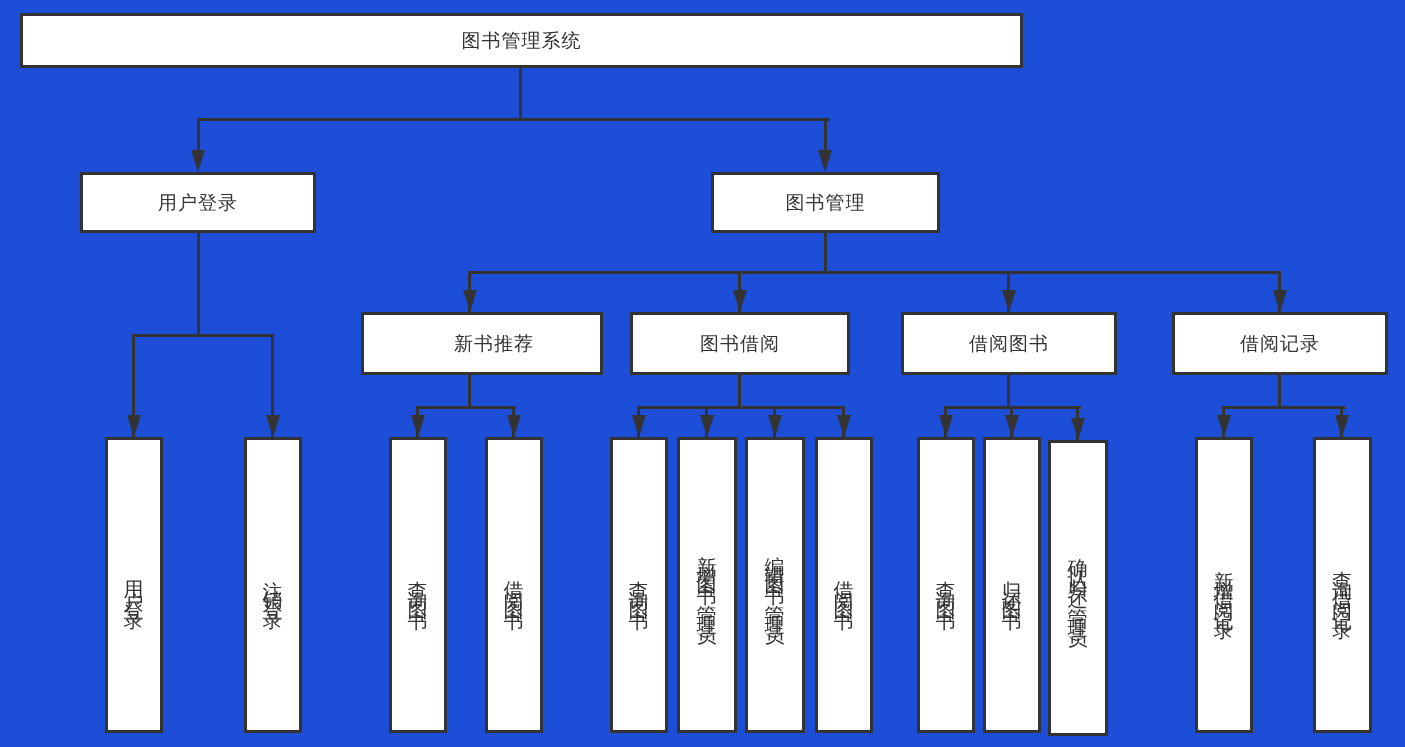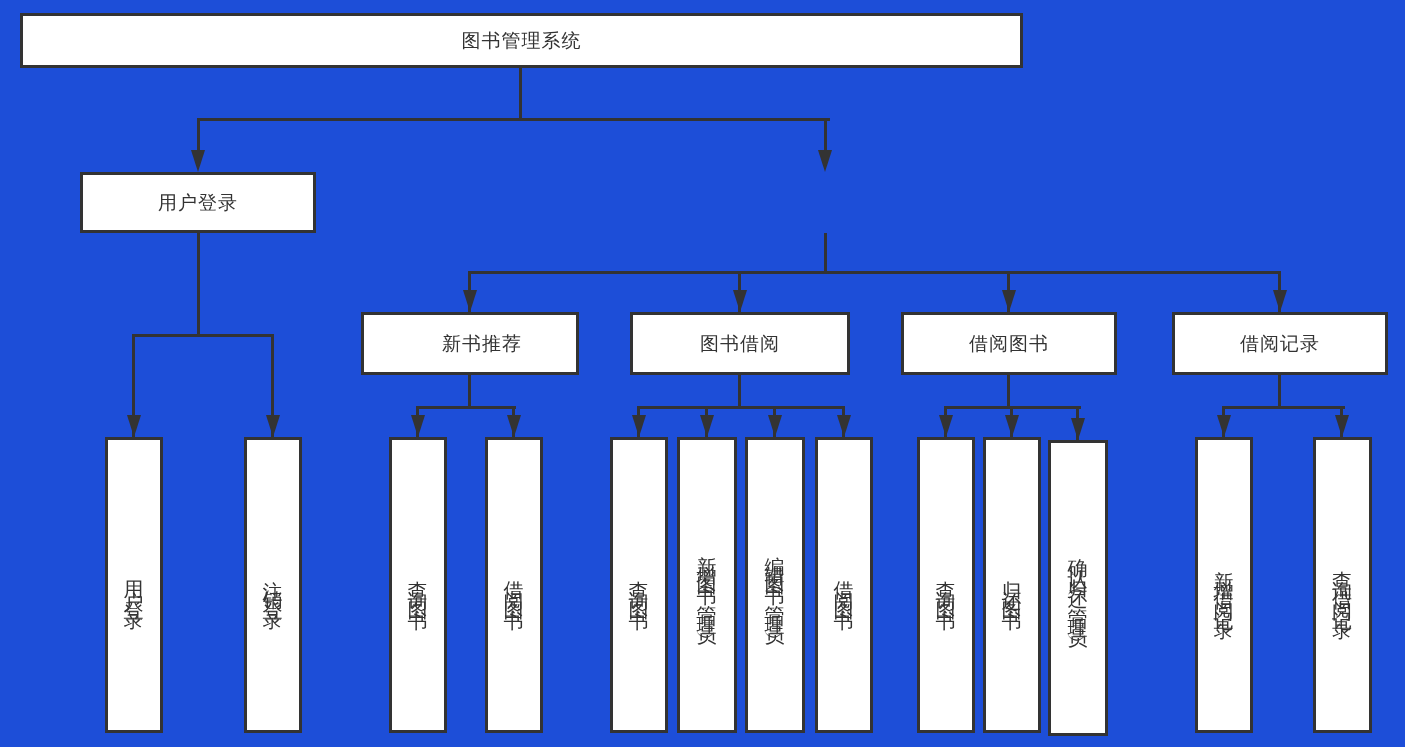--- a/index.html
+++ b/index.html
@@ -58,40 +58,41 @@
   <div class="box" style="left:20px;top:13px;width:1003px;height:55px;">图书管理系统</div>
 
   <div class="line" style="left:519px;top:68px;width:3px;height:53px;"></div>
   <div class="line" style="left:197px;top:118px;width:633px;height:3px;"></div>
   <div class="line" style="left:197px;top:118px;width:3px;height:36px;"></div>
   <div class="arrow" style="left:191px;top:150px;"></div>
   <div class="line" style="left:824px;top:118px;width:3px;height:36px;"></div>
   <div class="arrow" style="left:818px;top:150px;"></div>
 
   <div class="box" style="left:80px;top:172px;width:236px;height:61px;">用户登录</div>
+  <div class="box" style="left:711px;top:172px;width:229px;height:61px;">图书管理</div>
 
   <div class="line" style="left:197px;top:233px;width:3px;height:104px;"></div>
   <div class="line" style="left:132px;top:334px;width:142px;height:3px;"></div>
   <div class="line" style="left:132px;top:334px;width:3px;height:103px;"></div>
   <div class="arrow" style="left:127px;top:415px;"></div>
   <div class="line" style="left:271px;top:334px;width:3px;height:103px;"></div>
   <div class="arrow" style="left:266px;top:415px;"></div>
 
   <div class="line" style="left:824px;top:233px;width:3px;height:41px;"></div>
   <div class="line" style="left:468px;top:271px;width:813px;height:3px;"></div>
   <div class="line" style="left:468px;top:271px;width:3px;height:41px;"></div>
   <div class="arrow" style="left:463px;top:290px;"></div>
   <div class="line" style="left:738px;top:271px;width:3px;height:41px;"></div>
   <div class="arrow" style="left:733px;top:290px;"></div>
   <div class="line" style="left:1007px;top:271px;width:3px;height:41px;"></div>
   <div class="arrow" style="left:1002px;top:290px;"></div>
   <div class="line" style="left:1278px;top:271px;width:3px;height:41px;"></div>
   <div class="arrow" style="left:1273px;top:290px;"></div>
 
-  <div class="box" style="left:361px;top:312px;width:218px;height:63px;padding-left:24px;">新书推荐</div>
+  <div class="box" style="left:361px;top:312px;width:242px;height:63px;padding-left:24px;">新书推荐</div>
   <div class="box" style="left:630px;top:312px;width:220px;height:63px;">图书借阅</div>
   <div class="box" style="left:901px;top:312px;width:216px;height:63px;">借阅图书</div>
   <div class="box" style="left:1172px;top:312px;width:216px;height:63px;">借阅记录</div>
 
   <div class="line" style="left:468px;top:375px;width:3px;height:33px;"></div>
   <div class="line" style="left:416px;top:406px;width:100px;height:3px;"></div>
   <div class="line" style="left:416px;top:406px;width:3px;height:31px;"></div>
   <div class="arrow" style="left:411px;top:415px;"></div>
   <div class="line" style="left:512px;top:406px;width:3px;height:31px;"></div>
   <div class="arrow" style="left:507px;top:415px;"></div>

